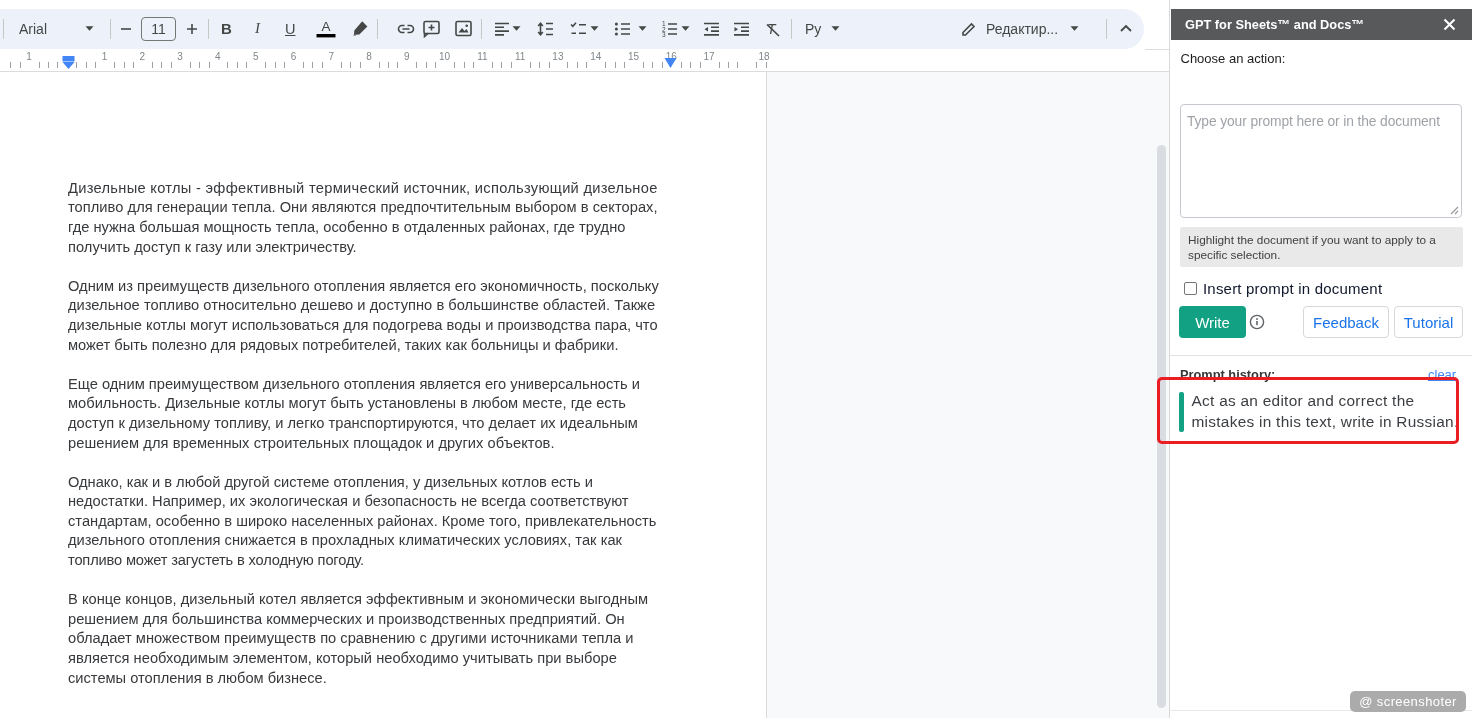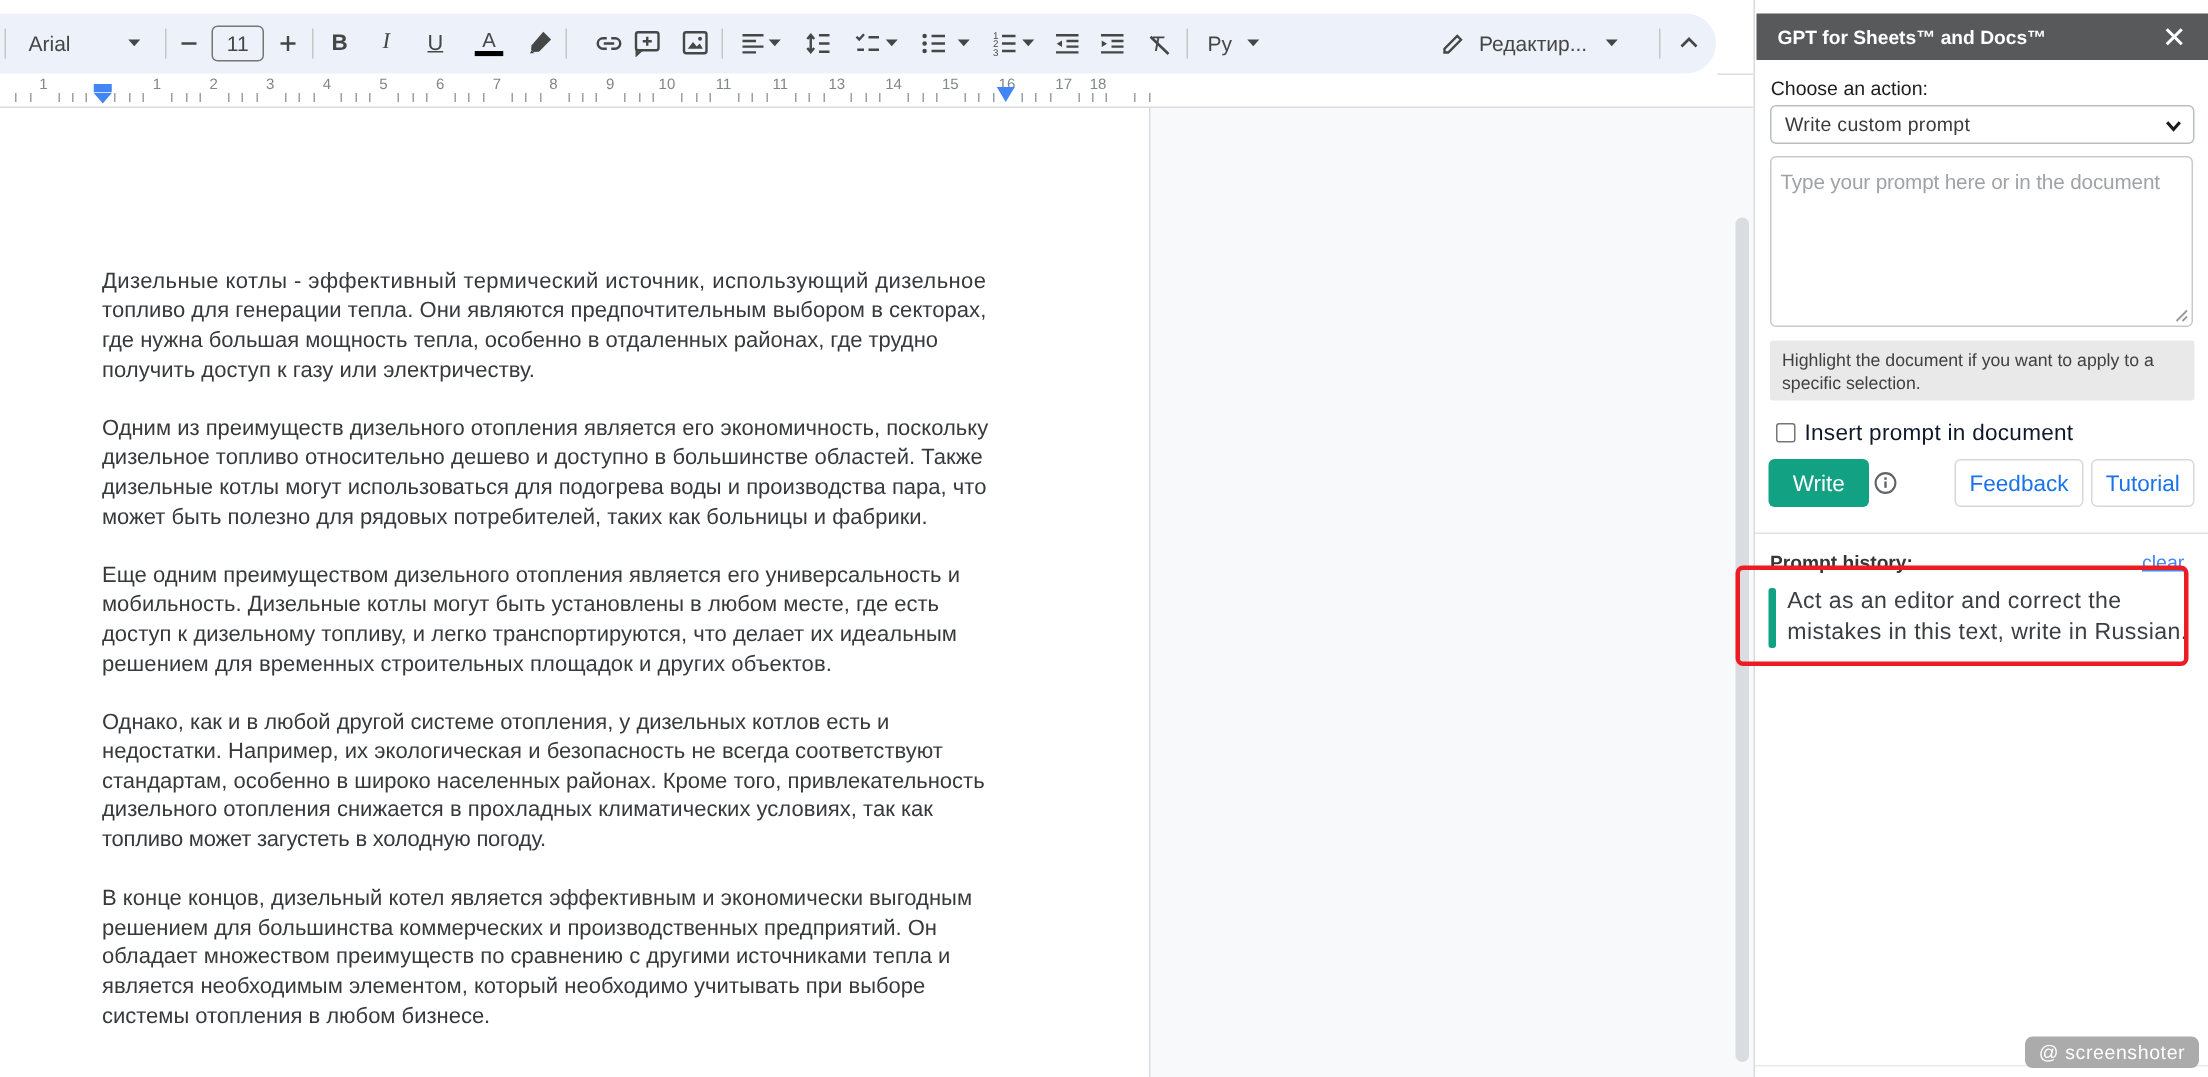--- a/index.html
+++ b/index.html
@@ -327,21 +327,21 @@
       <div class="ruler-num" style="left:369.0px">8</div>
       <div class="ruler-num" style="left:406.8px">9</div>
       <div class="ruler-num" style="left:444.6px">10</div>
       <div class="ruler-num" style="left:482.4px">11</div>
       <div class="ruler-num" style="left:520.2px">11</div>
       <div class="ruler-num" style="left:557.9px">13</div>
       <div class="ruler-num" style="left:595.7px">14</div>
       <div class="ruler-num" style="left:633.5px">15</div>
       <div class="ruler-num" style="left:671.3px">16</div>
       <div class="ruler-num" style="left:709.1px">17</div>
-      <div class="ruler-num" style="left:732px">18</div>
+      <div class="ruler-num" style="left:764px">18</div>
     </div>
   <div class="abs" id="ruler-line"></div>
   <div class="abs" id="marker-left">
     <svg width="15" height="14" viewBox="0 0 15 14">
         <rect x="1.5" y="0" width="12" height="5.5" fill="#4285f4"></rect>
         <path d="M1.5 6 L13.5 6 L7.5 13 Z" fill="#4285f4"></path>
       </svg>
   </div>
   <div class="abs" id="marker-right">
     <svg width="15" height="12" viewBox="0 0 15 12">
@@ -364,28 +364,20 @@
   <div class="abs" id="sidebar"></div>
   <div class="abs" id="sb-header">
     <span>GPT for Sheets™ and Docs™</span>
     <span id="sb-close">
       <svg width="13" height="13" viewBox="0 0 13 13">
           <path d="M1.5 1.5 L11.5 11.5 M11.5 1.5 L1.5 11.5" stroke="#fff" stroke-width="2.1"></path>
         </svg>
     </span>
   </div>
   <div class="abs sb-label" id="action-label">Choose an action:</div>
-  <div class="abs" id="action-select">
-    <span>Write custom prompt</span>
-    <span id="action-caret">
-      <svg width="12" height="12" viewBox="0 0 12 12">
-          <path d="M1.8 3.5 L6 8.3 L10.2 3.5" stroke="#1a1a1a" stroke-width="2.1" fill="none"></path>
-        </svg>
-    </span>
-  </div>
   <div class="abs" id="prompt-box">
     <span id="prompt-placeholder">Type your prompt here or in the document</span>
     <span id="resize-handle">
       <svg width="10" height="10" viewBox="0 0 10 10">
           <path d="M2 9 L9 2 M6 9 L9 6" stroke="#999" stroke-width="1.2"></path>
         </svg>
     </span>
   </div>
   <div class="abs" id="note-box">Highlight the document if you want to apply to a
 specific selection.</div>

